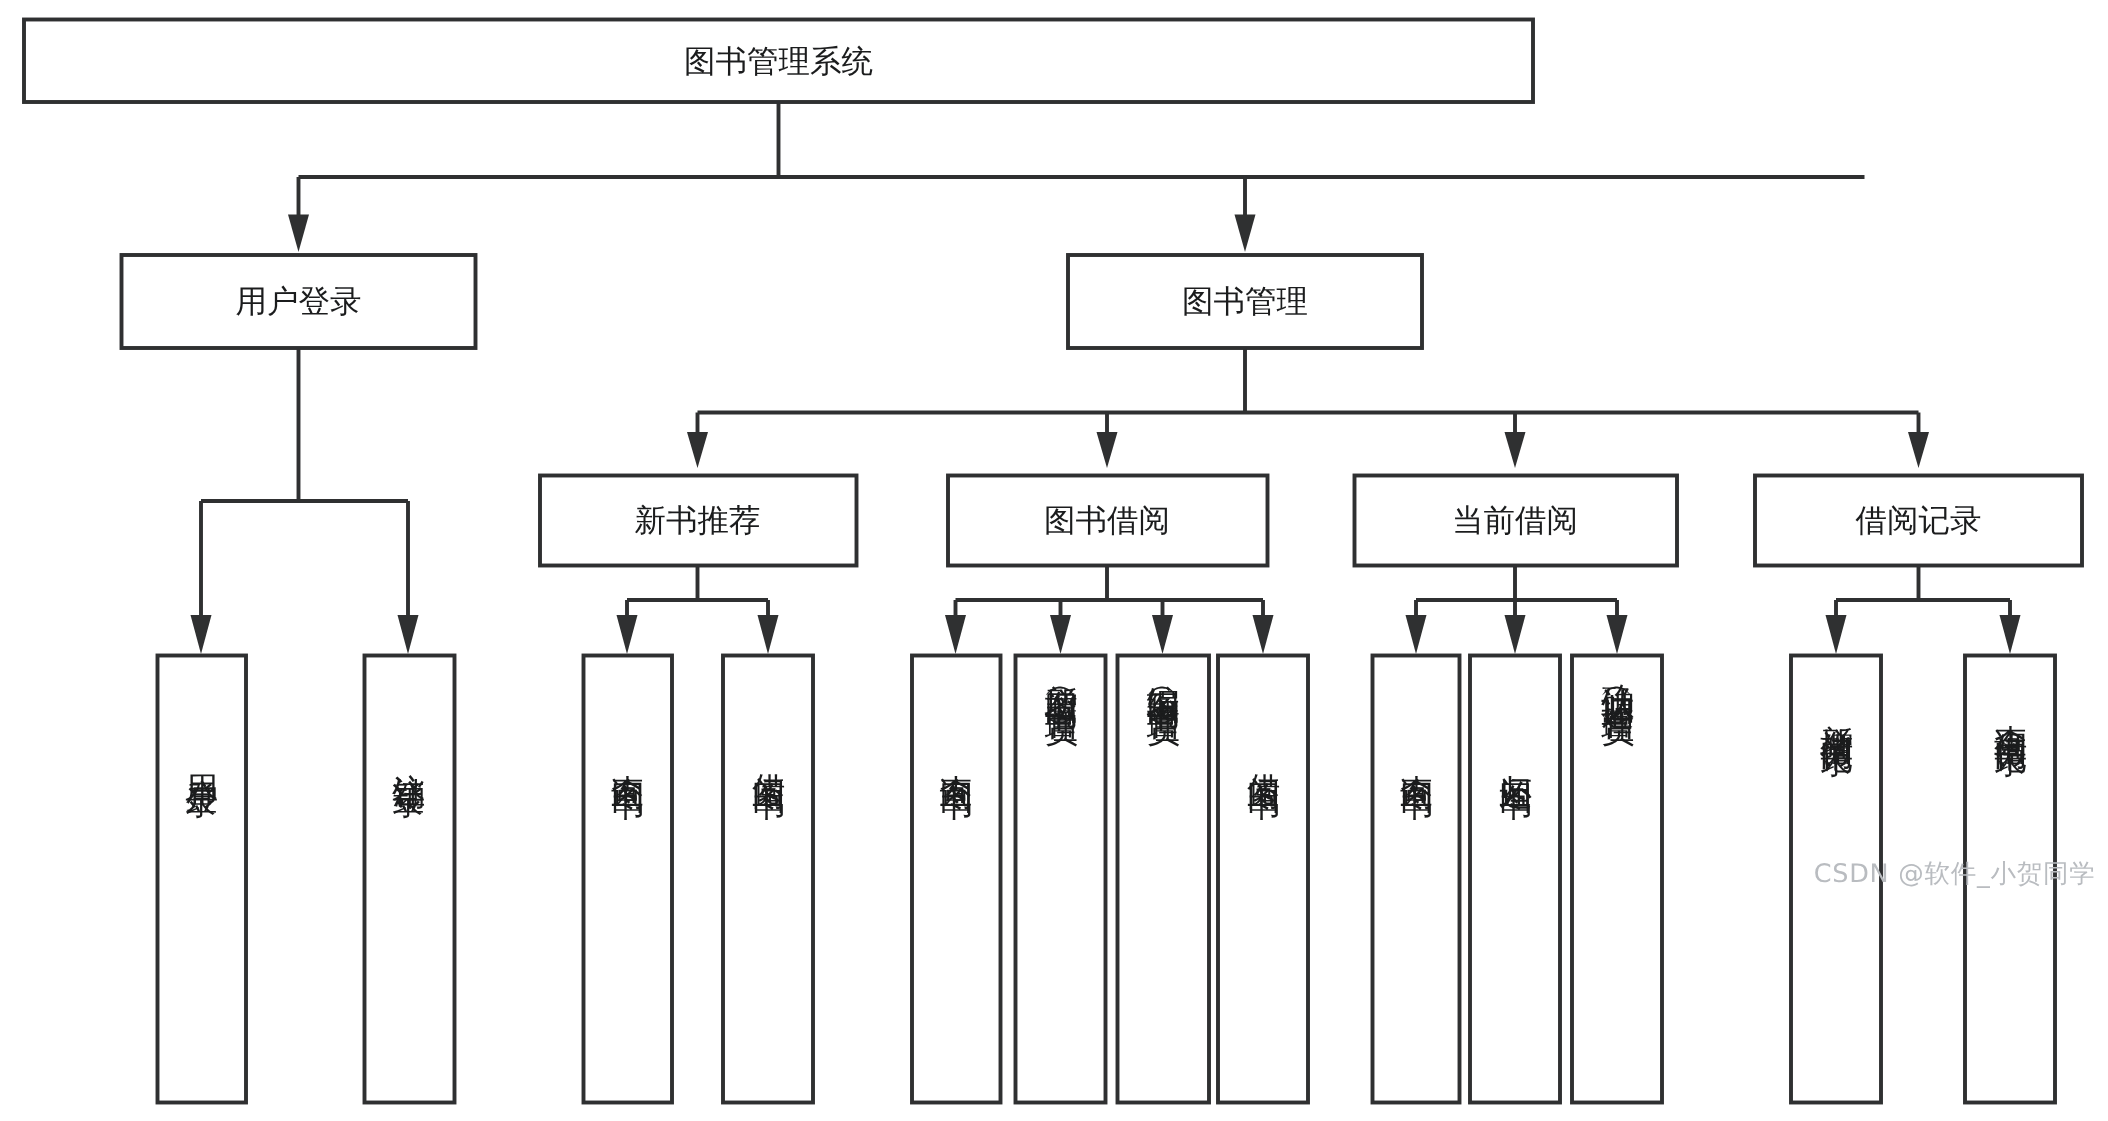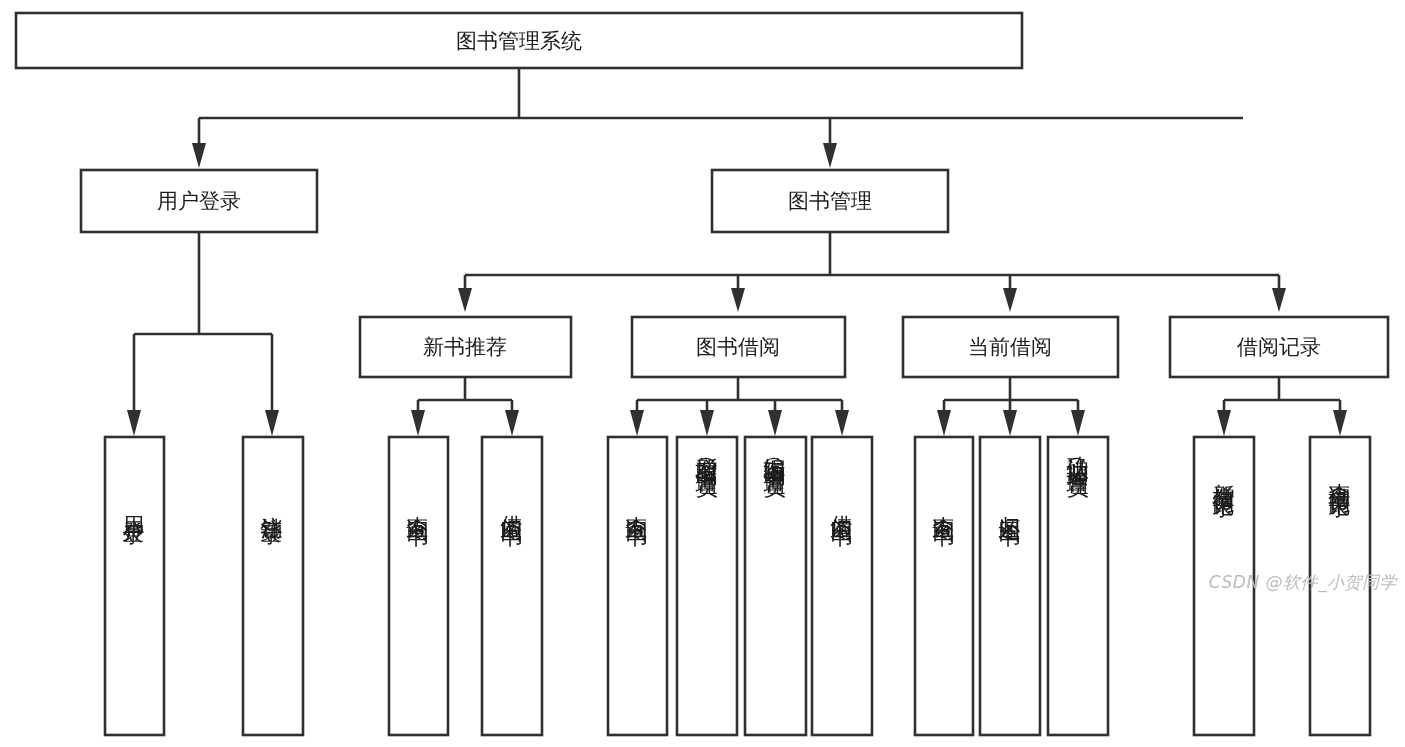--- a/index.html
+++ b/index.html
@@ -60,21 +60,20 @@
   .watermark {
     position: absolute;
     right: 8px;
     bottom: 4px;
     font-family: "DejaVu Sans", "Liberation Sans", sans-serif;
     font-size: 17px;
     color: #b9bcc0;
     white-space: nowrap;
     letter-spacing: 0.5px;
     user-select: none;
-    font-style: italic;
   }
 </style>
 </head>
 <body>
 
 <div id="diagram-root">
 
   <svg id="tree-svg" viewBox="0 0 1405 747">
 
     <g>

